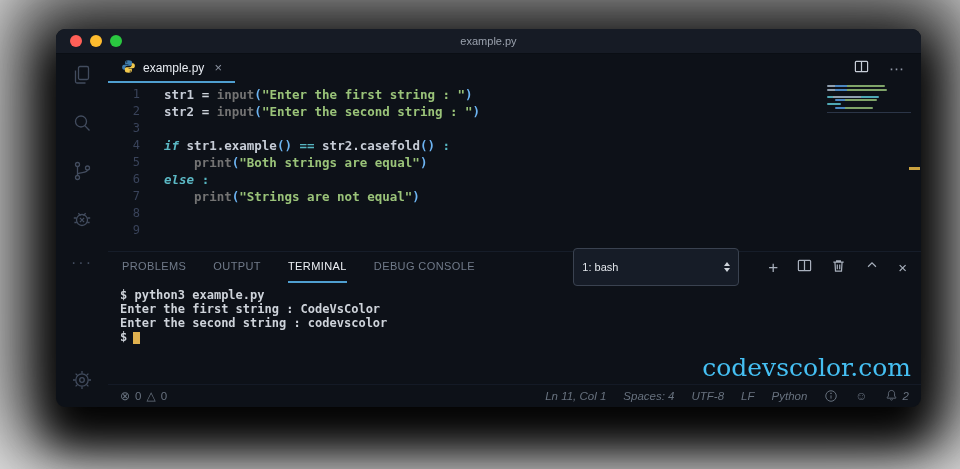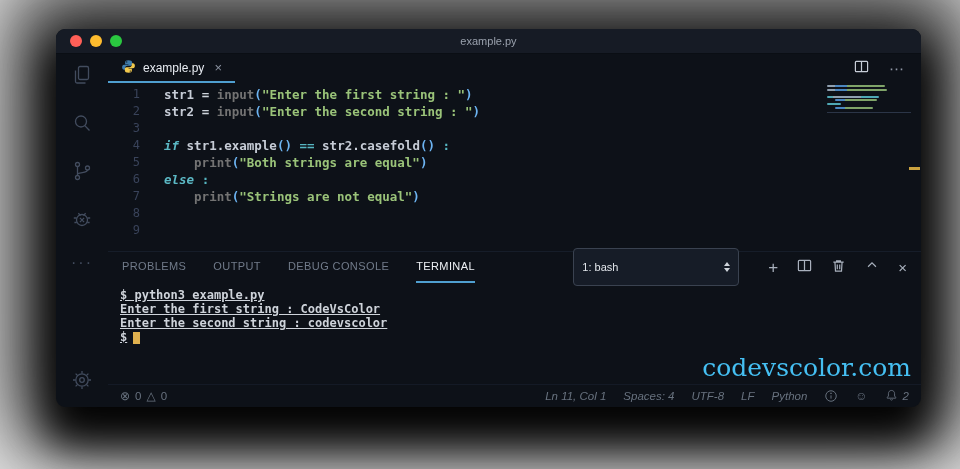--- a/index.html
+++ b/index.html
@@ -58,21 +58,21 @@
   .panel-tab.active{color:#eef1f5;border-bottom-color:var(--accent,#4f9fd0);}
   .panel-actions{margin-left:auto;display:flex;align-items:center;gap:19px;color:#a9b1bd;}
   .shell-select{width:148px;height:20px;background:#161c27;border:1px solid #3a4250;border-radius:4px;display:flex;align-items:center;padding:8px 8px;font-size:11px;color:#e2e6eb;margin-right:10px;}
   .updown{margin-left:auto;display:flex;flex-direction:column;gap:2px;}
   .tri-up{width:0;height:0;border-left:3.5px solid transparent;border-right:3.5px solid transparent;border-bottom:4px solid #cfd4db;}
   .tri-dn{width:0;height:0;border-left:3.5px solid transparent;border-right:3.5px solid transparent;border-top:4px solid #cfd4db;}
   .pa-icon svg{stroke:#a9b1bd;fill:none;stroke-width:1.3;}
   .pa-plus{font-size:17px;font-weight:normal;line-height:1;}
   .pa-x{font-size:15px;line-height:1;}
   .terminal{flex:1;padding:6px 0 0 12px;font-family:"DejaVu Sans Mono",monospace;font-size:12px;font-weight:bold;color:#ced3da;line-height:14px;}
-  .term-line{white-space:pre;text-decoration:underline;}
+  .term-line{white-space:pre;}
   .cursor{display:inline-block;width:7px;height:12px;background:var(--cursor,#e0b14e);vertical-align:text-bottom;margin-left:6px;}
   .watermark{position:absolute;right:10px;bottom:2px;font-family:"DejaVu Serif",serif;font-size:25px;color:var(--wm,#45bff2);}
   
   .statusbar{height:22px;flex:none;display:flex;align-items:center;font-size:11.5px;color:#68727f;padding:0 12px;border-top:1px solid #141a26;}
   .sb-left{display:flex;align-items:center;gap:7px;}
   .sb-item{display:flex;align-items:center;gap:5px;cursor:default;}
   .sb-right{margin-left:auto;display:flex;align-items:center;gap:17px;font-style:italic;}
   .sb-glyph{font-size:12px;}
   .sb-icon svg{stroke:#68727f;fill:none;stroke-width:1.1;}
 </style>
@@ -179,22 +179,22 @@
           <div class="mm-sep"></div>
         </div>
         <div class="overview-mark"></div>
       </div>
 
       <div class="panel">
         <div class="panel-header">
           <div class="panel-tabs">
             <span class="panel-tab">PROBLEMS</span>
             <span class="panel-tab">OUTPUT</span>
+            <span class="panel-tab active">TERMINAL</span>
             <span class="panel-tab">DEBUG CONSOLE</span>
-            <span class="panel-tab active">TERMINAL</span>
           </div>
           <div class="panel-actions">
             <div class="shell-select">
               <span>1: bash</span>
               <span class="updown">
                   <span class="tri-up"></span>
                   <span class="tri-dn"></span>
                 </span>
             </div>
             <span class="pa-plus">+</span>

